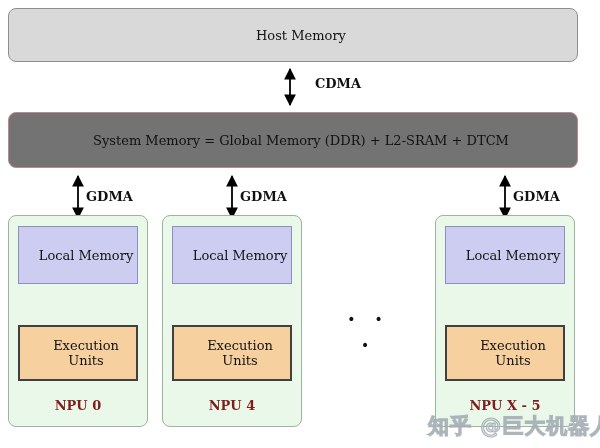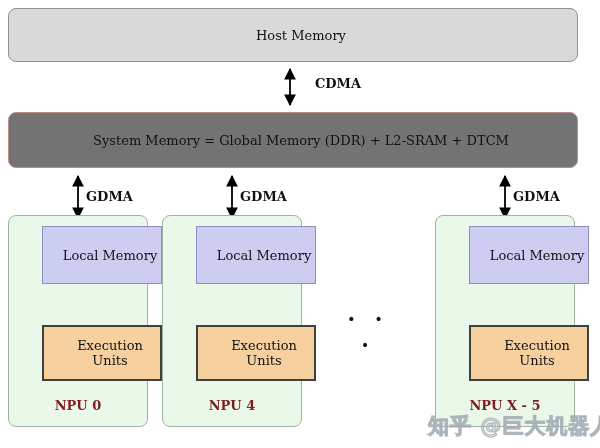--- a/index.html
+++ b/index.html
@@ -12,21 +12,21 @@
     text-align:center;font-weight:normal;font-size:13px;color:#111;padding-left:16px;
   }
   .rounded{border-radius:8px;}
   .host{left:8px;top:8px;width:570px;height:54px;background:#d9d9d9;border:1px solid #8f8f8f;}
   .system{left:8px;top:112px;width:570px;height:56px;background:#737373;border:1px solid #bd8a8a;}
   .npu{
     position:absolute;top:215px;width:140px;height:212px;background:#eaf8ea;
     border:1px solid #9fb49f;border-radius:8px;box-sizing:border-box;
   }
   .npu-0{left:8px;} .npu-1{left:162px;} .npu-x{left:435px;}
-  .inner{position:absolute;left:9px;width:120px;margin-left:24px;}
+  .inner{position:absolute;left:9px;width:120px;}
   .local{top:10px;height:58px;background:#cdcdf2;border:1px solid #8f8fbf;}
   .exec{top:109px;height:56px;background:#f7d0a0;border:2px solid #404040;}
   .npu-name{
     position:absolute;left:0;top:182px;width:100%;text-align:center;
     font-weight:bold;font-size:13px;color:#7f1d1d;
   }
   .arrow-layer{position:absolute;left:0;top:0;width:600px;height:448px;pointer-events:none;}
   .arrow-label{
     position:absolute;font-weight:bold;font-size:13px;color:#111;white-space:nowrap;
   }

